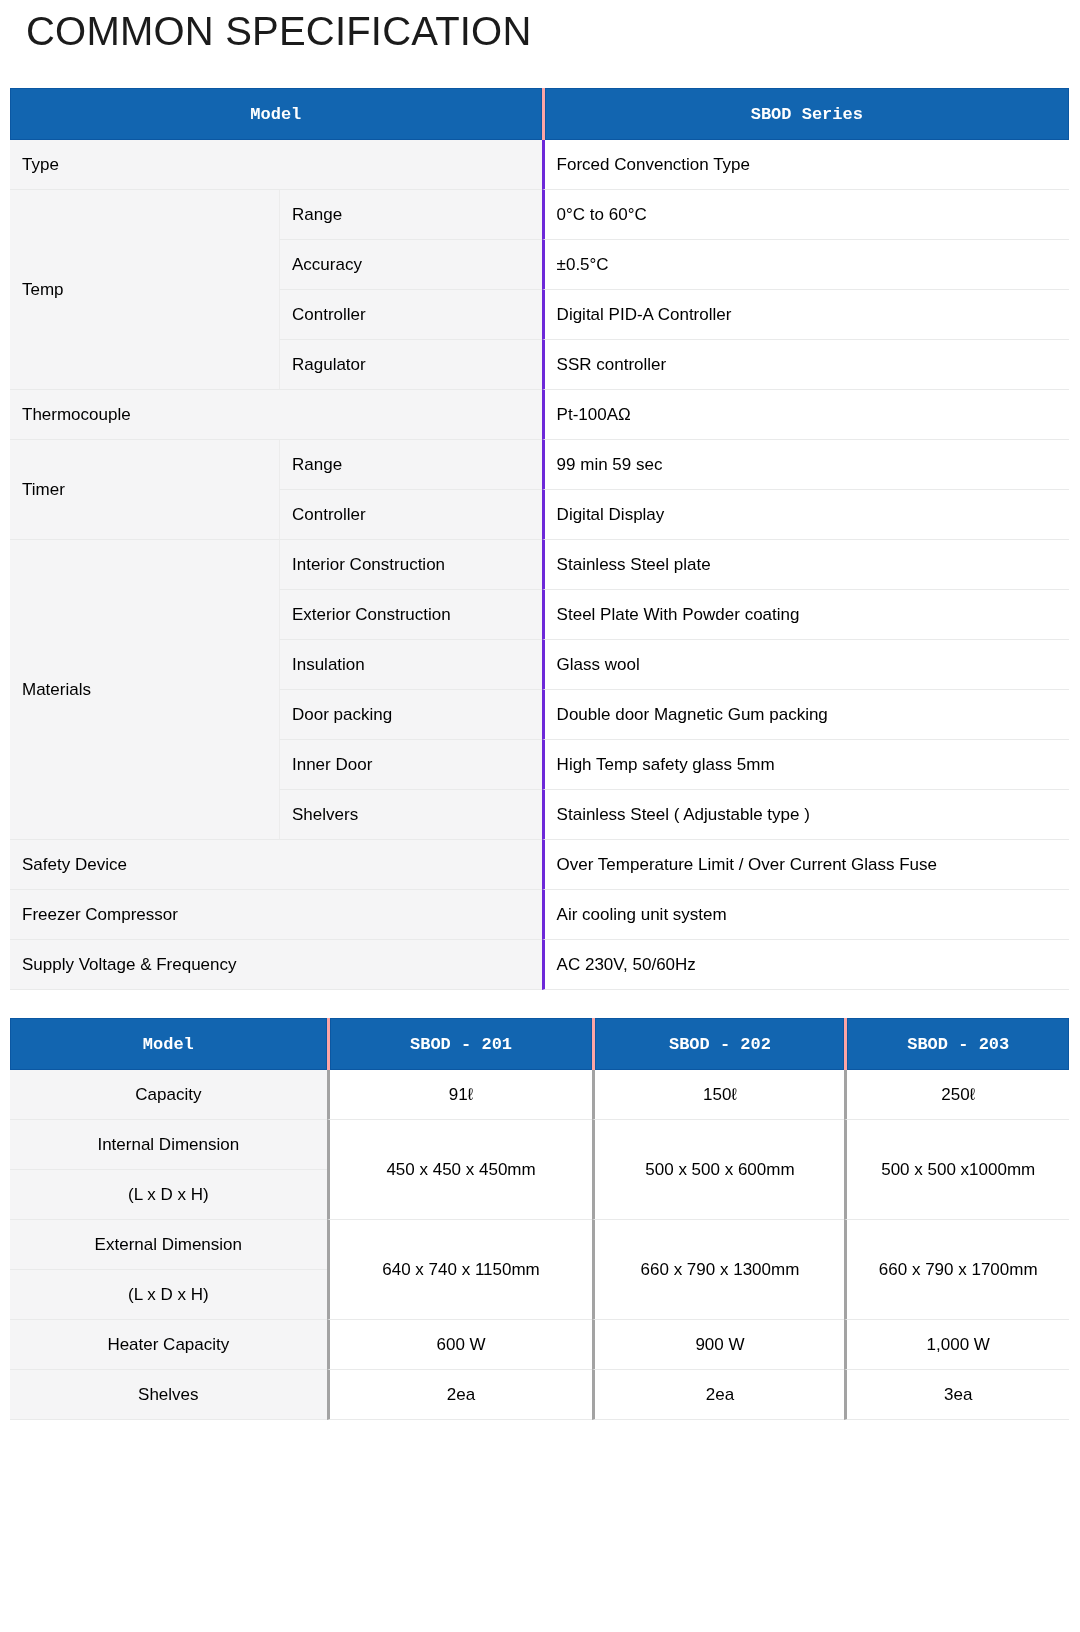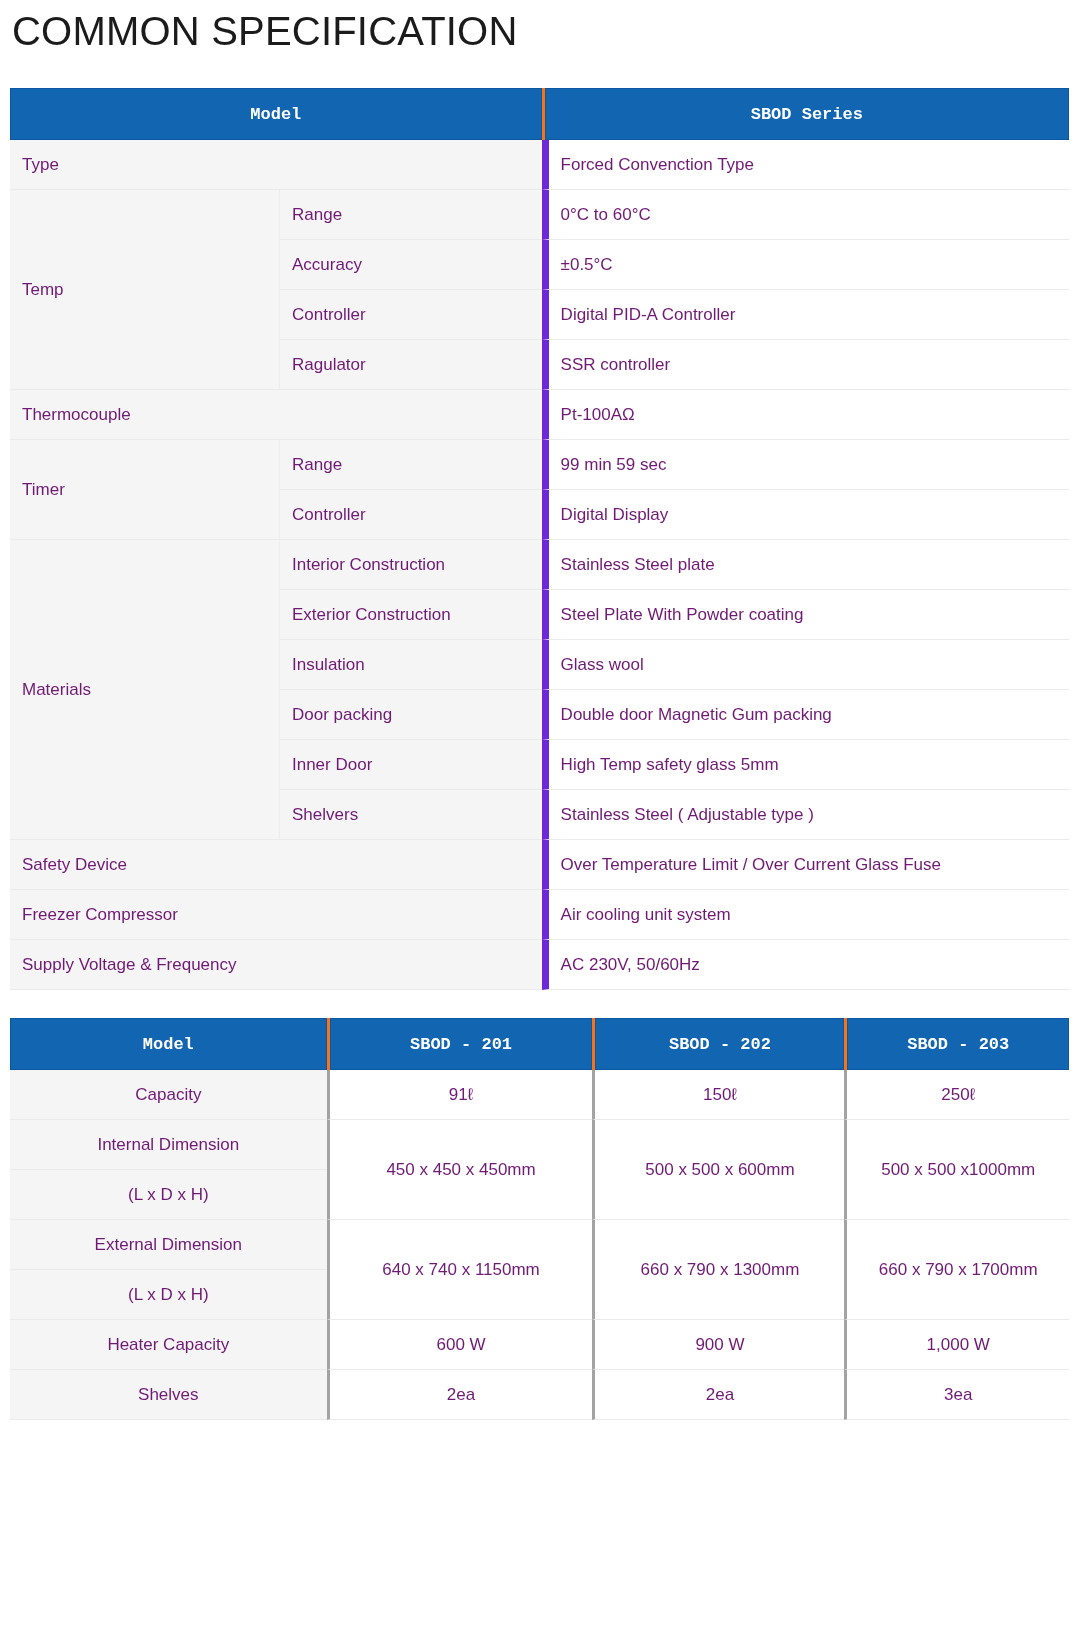--- a/index.html
+++ b/index.html
@@ -10,21 +10,21 @@
     -webkit-font-smoothing:antialiased;
   }
   .page{padding:8px 10px 30px 10px;box-sizing:border-box;}
 
   .section-title{
     font-size:40px;
     font-weight:400;
     color:#1b1b1b;
     letter-spacing:.2px;
     line-height:46px;
-    margin:0 0 0 2px;
+    margin:0 0 0 16px;
   }
   #title-2{margin-top:112px;}
 
   table.spec{
     border-collapse:separate;
     border-spacing:0;
     width:1059px;
     table-layout:fixed;
     margin-top:34px;
   }
@@ -36,35 +36,35 @@
     font-size:17px;
     font-weight:600;
     height:52px;
     text-align:center;
     vertical-align:middle;
     box-shadow:inset 0 0 0 1px #0b57a2;
     padding:0 8px;
     box-sizing:border-box;
     font-family:Liberation Mono, monospace;
   }
-  th.sep{border-left:3px solid #f97316;}
+  th.sep{border-left:3px solid #fca5a5;}
 
   td{
     font-size:17px;
     height:50px;
     vertical-align:middle;
     padding:0 12px;
     border-bottom:1px solid #e9eaea;
     background:#ffffff;
     box-sizing:border-box;
-    color:#701a75;
+    color:#000000;
   }
   td.lbl{background:#f5f5f6;}
   td.sub{border-left:1px solid #ececec;}
-  td.val{border-left:7px solid #6d28d9;margin-top:32px;}
+  td.val{border-left:3px solid #6d28d9;margin-top:32px;}
 
   
   #individual-table td{text-align:center;border-left:3px solid #a3a3a3;}
   #individual-table td:first-child,
   #individual-table td.lbl{border-left:none;margin-top:12px;}
 </style>
 </head>
 <body>
 
 <div class="page">

